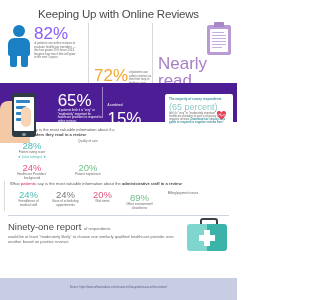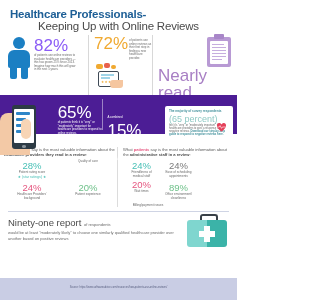--- a/index.html
+++ b/index.html
@@ -34,21 +34,21 @@
   .n-orange{color:#f0a930;}
   .n-purple{color:#a87fc4;}
   .n-white{color:#ffffff;}
 
   .micro{font-size:2.9px;line-height:3.5px;color:#6a6a6a;}
   .micro-w{font-size:2.9px;line-height:3.5px;color:#ffffff;}
 
   .c1 .txtwrap{padding-left:2px;padding-top:2px;}
   .c1 .micro{width:42px;}
 
-  .c2row{display:flex;align-items:flex-start;}
+  .c2row{display:flex;align-items:flex-start;margin-top:44px;}
   .c2 .micro{width:26px;padding-top:4px;padding-left:1px;}
 
   
   .chaticon{position:relative;width:40px;height:26px;margin-top:3px;}
   .bub{position:absolute;border-radius:2px;}
   .b1{left:2px;top:1px;width:7px;height:5px;background:#f0a930;}
   .b2{left:10px;top:0px;width:6px;height:5px;background:#e8604c;}
   .b3{left:17px;top:2px;width:5px;height:4px;background:#f0a930;}
   .tablet{position:absolute;left:4px;top:8px;width:19px;height:14px;background:#fff;border:1px solid #3f4a56;border-radius:2px;}
   .tablet .bar{position:absolute;left:2px;width:13px;height:1.5px;background:#9fd4e8;}
@@ -76,21 +76,21 @@
   .screen .msg{position:absolute;border-radius:1px;background:#2f86c8;}
   .hbtn{position:absolute;left:10px;top:40px;width:4px;height:2.5px;border-radius:50%;background:#8a949c;}
   .whitebox{background:#ffffff;border-radius:2px;padding:4px 4px 4px 4px;width:68px;box-sizing:border-box;margin-top:2px;}
   .wb-t{font-size:3.1px;line-height:3.6px;color:#3f8f9a;font-weight:bold;}
   .wb-n{font-size:9px;line-height:10px;color:#8fc9c4;}
   .wb-b{font-size:2.7px;line-height:3.2px;color:#6a6a6a;}
   .wb-b b{color:#3f8f9a;}
   .heart{position:absolute;right:6px;top:16px;width:11px;height:10px;}
 
   
-  .lower{display:flex;padding:13px 4px 0 4px;box-sizing:border-box;}
+  .lower{display:flex;padding:5px 4px 0 4px;box-sizing:border-box;flex-direction:column;}
   .lcol{width:113px;box-sizing:border-box;}
   .rcol{flex:1;box-sizing:border-box;border-left:1px solid #dcdcdc;padding-left:5px;}
   .lead{font-size:4.1px;line-height:5.2px;color:#5a5a5a;}
   .lead .pink{color:#e5557f;font-weight:bold;}
   .lead b{color:#4a4a4a;}
 
   .statgrid{display:flex;flex-wrap:wrap;margin-top:3px;}
   .stat{text-align:center;}
   .stat .num{font-size:9.5px;line-height:11px;}
   .stat .lbl{font-size:3.1px;line-height:3.8px;color:#6a6a6a;margin-top:0px;}
@@ -119,21 +119,20 @@
 
   .footer{position:absolute;left:0;bottom:0;width:237px;height:22px;background:#c9cde4;}
   .src{font-size:2.6px;color:#5a6080;text-align:center;padding-top:8px;}
 </style>
 </head>
 <body>
 
 <div class="page">
 
   <div class="header">
-    <div class="h-line1">Healthcare Professionals-</div>
     <div class="h-line2">Keeping Up with Online Reviews</div>
   </div>
 
   <div class="topband">
 
     <div class="cell c1">
       <div class="person">
         <div class="head"></div>
           <div class="body"></div>
           <div class="legL"></div>

